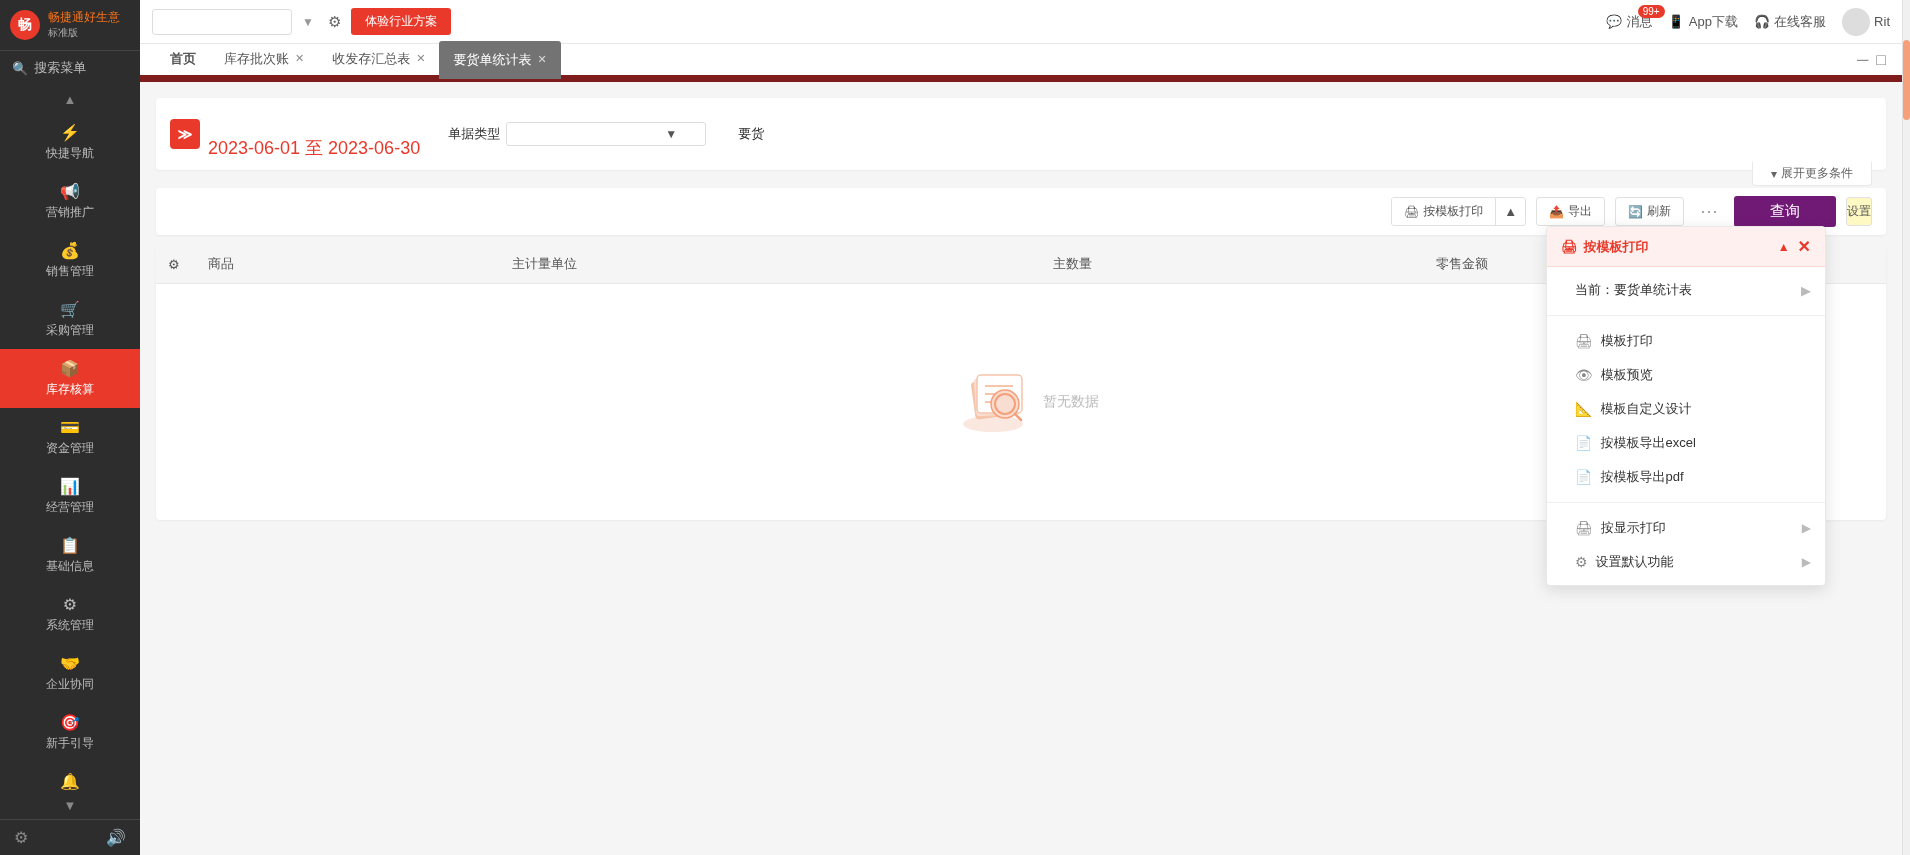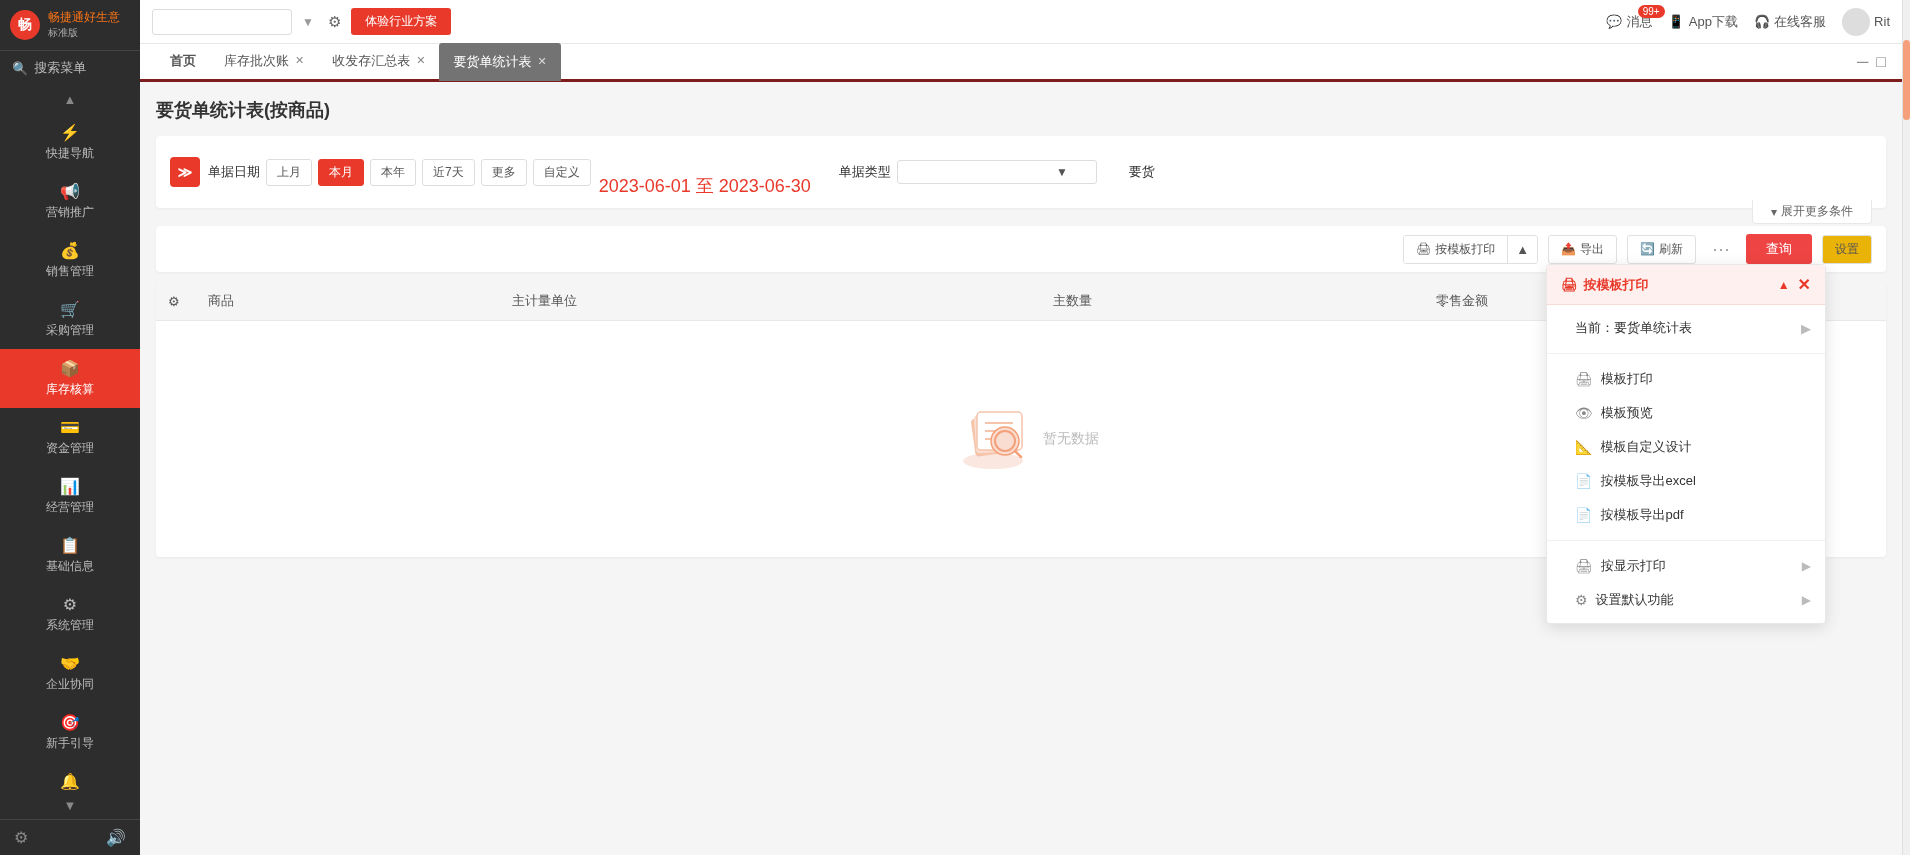--- a/index.html
+++ b/index.html
@@ -156,21 +156,21 @@
     }
 
     
     .tabbar {
       background: #fff;
       height: 38px;
       display: flex;
       align-items: center;
       padding: 0 16px;
       gap: 0;
-      border-bottom: 3px solid #7f1d1d;
+      border-bottom: 7px solid #7f1d1d;
       flex-shrink: 0;
     }
     .tab {
       display: flex;
       align-items: center;
       gap: 6px;
       padding: 0 14px;
       height: 38px;
       font-size: 13px;
       color: #555;
@@ -348,34 +348,34 @@
       gap: 4px;
       padding: 5px 12px;
       background: #fff;
       cursor: pointer;
       font-size: 12px;
       color: #555;
       border: 1px solid #e0e0e0;
       border-radius: 3px;
     }
     .query-btn {
-      background: #ef4444;
+      background: #701a75;
       color: white;
       border: none;
       border-radius: 3px;
-      padding: 6px 20px;
-      font-size: 13px;
+      padding: 6px 36px;
+      font-size: 15px;
       cursor: pointer;
     }
     .settings-btn {
       border: 1px solid #e0e0e0;
-      background: #eab308;
-      color: #555;
-      border-radius: 3px;
-      padding: 5px 12px;
+      background: #fef9c3;
+      color: #555;
+      border-radius: 3px;
+      padding: 5px 0;
       font-size: 12px;
       cursor: pointer;
     }
     .more-btn {
       color: #999;
       font-size: 18px;
       cursor: pointer;
       padding: 0 6px;
     }
 
@@ -631,34 +631,24 @@
       <span>要货单统计表</span>
       <span class="close-btn">✕</span>
     </div>
     <div class="win-btns">
       <span class="win-btn">─</span>
       <span class="win-btn">□</span>
     </div>
   </div>
 
   <div class="content">
-    <div class="page-title">要货单统计表(按商品)</div>
 
     <div class="filter-bar">
       <div class="filter-expand-btn">
         <span style="font-size:14px; font-weight:bold;">≫</span>
-      </div>
-      <div class="filter-group">
-        <span class="filter-label">单据日期</span>
-        <button class="date-btn">上月</button>
-        <button class="date-btn active">本月</button>
-        <button class="date-btn">本年</button>
-        <button class="date-btn">近7天</button>
-        <button class="date-btn">更多</button>
-        <button class="date-btn">自定义</button>
       </div>
       <span class="date-range">2023-06-01 至 2023-06-30</span>
 
       <div class="filter-group" style="margin-left: 20px;">
         <span class="filter-label">单据类型</span>
         <div class="filter-select-box" style="display:flex;align-items:center;justify-content:space-between;min-width:200px;">
           <span></span>
           <span>▼</span>
         </div>
       </div>

